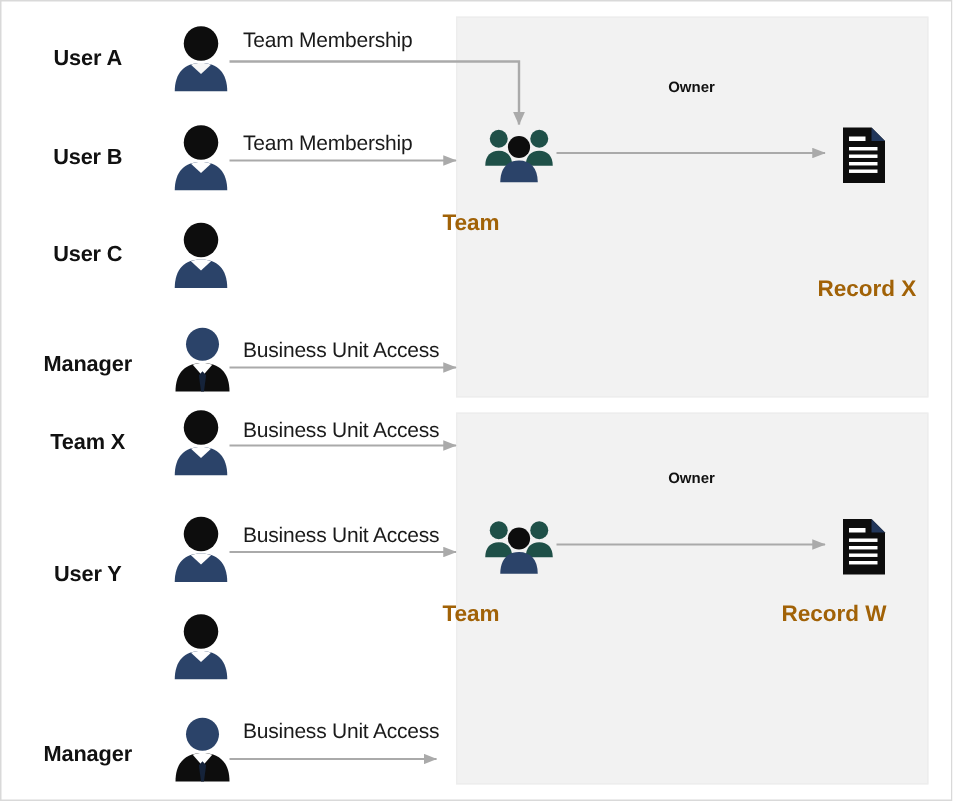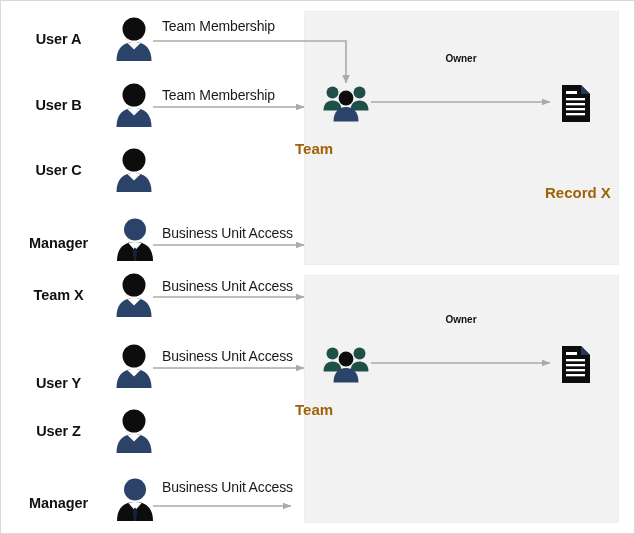--- a/index.html
+++ b/index.html
@@ -192,21 +192,20 @@
   <div class="actor-label" style="left:10px; top:374px; width:95px;">User Y</div>
   <div class="icon" style="left:112px; top:342px;">
     <svg width="42" height="45" viewBox="0 0 42 45">
       <circle cx="21" cy="13" r="11.5" fill="#0d0d0d"></circle>
       <path d="M21 26 C10 26 3.5 32.5 3.5 45 L38.5 45 C38.5 32.5 32 26 21 26 Z" fill="#2b4369"></path>
       <path d="M21 26 C18.4 26 16.2 26.4 14.3 27.1 L21 33.4 L27.7 27.1 C25.8 26.4 23.6 26 21 26 Z" fill="#ffffff"></path>
     </svg>
   </div>
   <div class="edge-label" style="left:161px; top:347px;">Business Unit Access</div>
 
-  <div class="actor-label" style="left:10px; top:422px; width:95px;">User Z</div>
   <div class="icon" style="left:112px; top:407px;">
     <svg width="42" height="45" viewBox="0 0 42 45">
       <circle cx="21" cy="13" r="11.5" fill="#0d0d0d"></circle>
       <path d="M21 26 C10 26 3.5 32.5 3.5 45 L38.5 45 C38.5 32.5 32 26 21 26 Z" fill="#2b4369"></path>
       <path d="M21 26 C18.4 26 16.2 26.4 14.3 27.1 L21 33.4 L27.7 27.1 C25.8 26.4 23.6 26 21 26 Z" fill="#ffffff"></path>
     </svg>
   </div>
 
   <div class="actor-label" style="left:10px; top:494px; width:95px;">Manager</div>
   <div class="icon" style="left:112px; top:476px;">
@@ -237,14 +236,15 @@
     <svg width="34" height="40" viewBox="0 0 34 40">
       <path d="M3 1 L22 1 L31 10 L31 38 L3 38 Z" fill="#0d0d0d"></path>
       <path d="M22 1 L31 10 L22 10 Z" fill="#22375b"></path>
       <rect x="7" y="7" width="11" height="3" fill="#ffffff"></rect>
       <rect x="7" y="14" width="19" height="2.3" fill="#ffffff"></rect>
       <rect x="7" y="19" width="19" height="2.3" fill="#ffffff"></rect>
       <rect x="7" y="24" width="19" height="2.3" fill="#ffffff"></rect>
       <rect x="7" y="29" width="19" height="2.3" fill="#ffffff"></rect>
     </svg>
   </div>
+  <div class="node-label" style="left:520px; top:400px; width:110px;">Record W</div>
 
 </div>
 
 </body></html>

